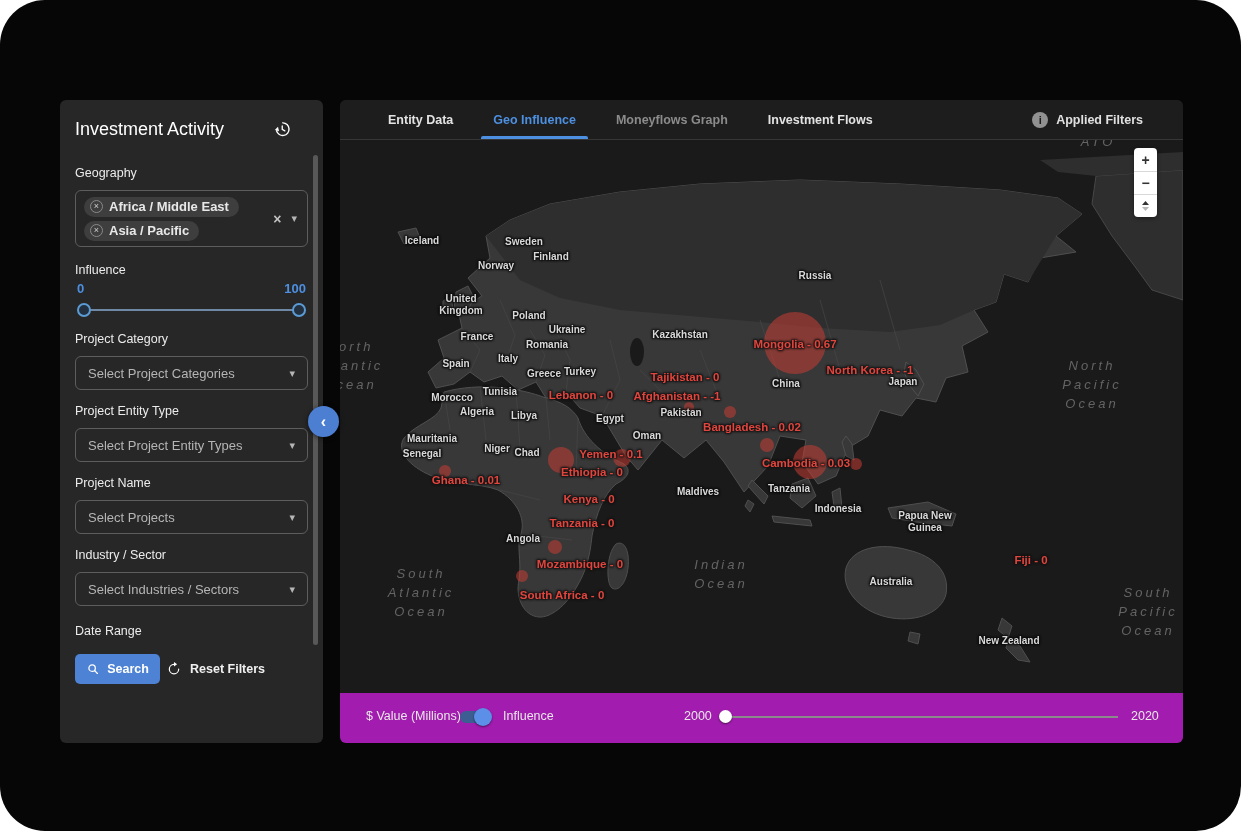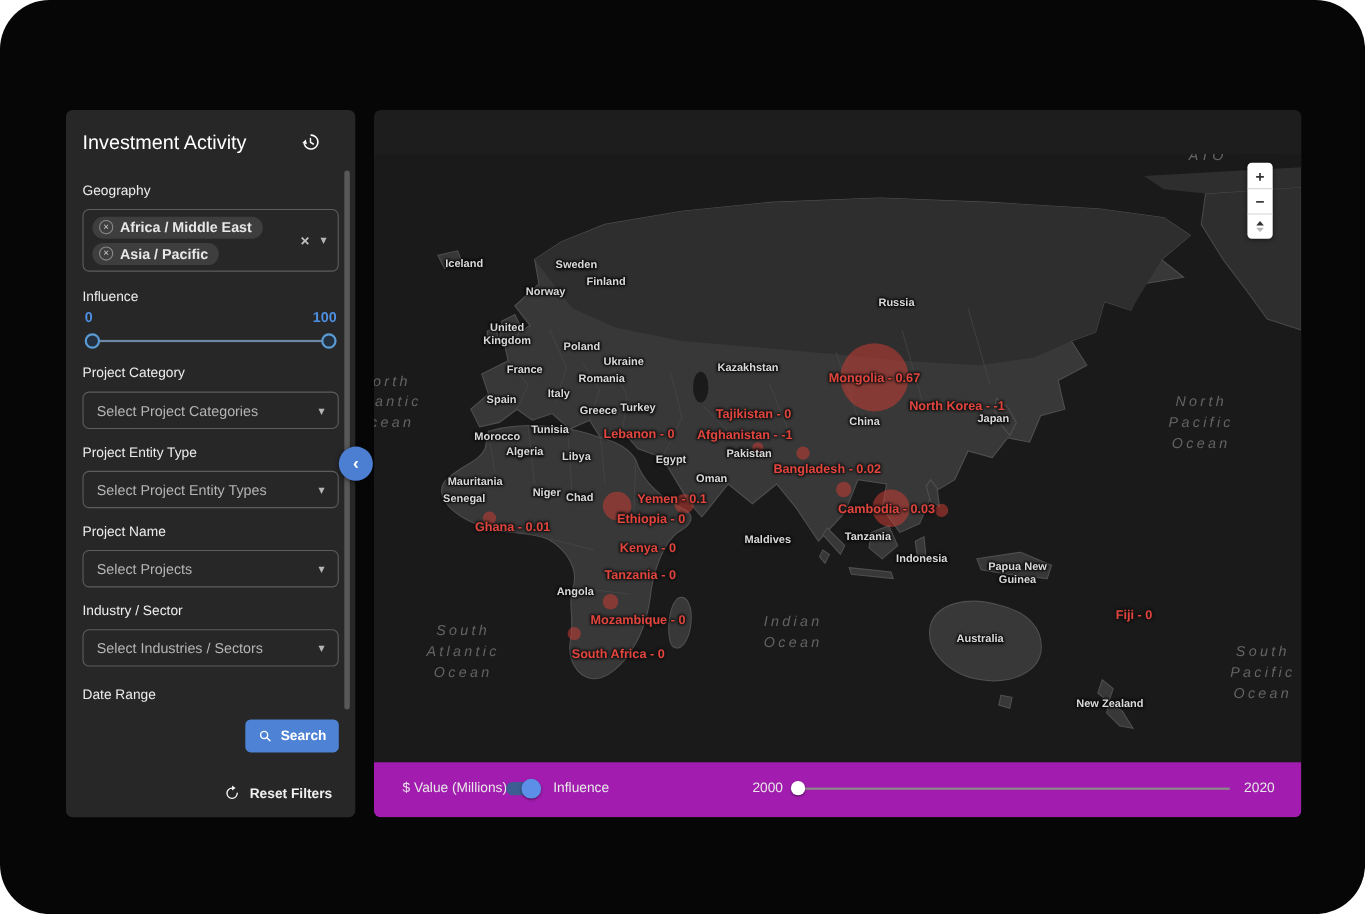--- a/index.html
+++ b/index.html
@@ -26,21 +26,21 @@
   .influence-values{display:flex;justify-content:space-between;font-size:13px;font-weight:700;color:#4d8fe0;margin:2px 2px 6px 2px;}
   .slider{position:relative;height:16px;margin:0 2px 10px 2px;}
   .slider-track{position:absolute;left:7px;right:7px;top:7px;height:2px;background:#6f88a5;}
   .slider-handle{position:absolute;top:1px;width:14px;height:14px;border:2px solid #5b9bd5;border-radius:50%;background:#22303f;cursor:pointer;}
   .slider-handle.left{left:0;}
   .slider-handle.right{right:0;}
   .field{margin-top:14px;}
   .select-box{height:34px;border:1px solid #5d5d5d;border-radius:6px;display:flex;align-items:center;justify-content:space-between;padding:0 12px;cursor:pointer;}
   .placeholder{font-size:13px;color:#b5b5b5;}
   .daterange-label{margin-top:18px;}
-  .actions-row{display:flex;align-items:flex-end;gap:28px;margin-top:16px;flex-direction:column;}
+  .actions-row{display:flex;align-items:center;margin-top:16px;}
   .search-btn{display:flex;align-items:center;justify-content:center;gap:7px;width:85px;height:30px;background:#4d82d4;border:none;border-radius:5px;color:#fff;font-size:12.5px;font-weight:700;cursor:pointer;}
   .reset-btn{display:flex;align-items:center;gap:8px;background:none;border:none;color:#f0f0f0;font-size:12.5px;font-weight:700;cursor:pointer;}
 
   
   .collapse-btn{position:absolute;left:308px;top:406px;width:31px;height:31px;border-radius:50%;background:#4c7fd2;color:#fff;display:flex;align-items:center;justify-content:center;font-size:16px;font-weight:700;cursor:pointer;box-shadow:0 1px 5px rgba(0,0,0,.6);z-index:5;}
 
   
   .main{position:absolute;left:340px;top:100px;width:843px;height:643px;background:#1d1d1d;border-radius:6px;overflow:hidden;}
   .tabbar{position:absolute;left:0;top:0;right:0;height:40px;display:flex;align-items:stretch;border-bottom:1px solid #363636;background:#1d1d1d;z-index:3;}
   .tabs{display:flex;margin-left:28px;}
@@ -175,20 +175,41 @@
       </div>
 
       <div class="side-scrollbar"></div>
     </aside>
 
     <div class="collapse-btn">
       <span>‹</span>
     </div>
 
     <section class="main">
+      <div class="tabbar">
+        <div class="tabs">
+            <div class="tab normal">
+              <span>Entity Data</span>
+            </div>
+            <div class="tab active">
+              <span>Geo Influence</span>
+              <div class="tab-underline"></div>
+            </div>
+            <div class="tab dimmed">
+              <span>Moneyflows Graph</span>
+            </div>
+            <div class="tab normal">
+              <span>Investment Flows</span>
+            </div>
+          </div>
+        <div class="applied">
+          <span class="info-icon">i</span>
+          <span class="applied-label">Applied Filters</span>
+        </div>
+      </div>
 
       <div class="map">
         <svg class="land" width="843" height="553" viewBox="0 0 843 553">
 
           <path fill="#383838" stroke="#4f4f4f" stroke-width="1" d="M96,248 L88,232 L104,218 L98,200 L122,188 L118,170 L142,156 L128,138 L150,118 L146,96 L170,80 L210,64 L280,52 L360,44 L460,40 L560,44 L660,50 L718,58 L742,74 L716,96 L736,112 L700,118 L688,142 L664,134 L656,162 L634,170 L648,192 L622,206 L628,232 L606,238 L596,262 L576,258 L562,276 L540,270 L528,296 L508,308 L496,336 L478,344 L462,322 L466,300 L440,296 L428,326 L404,352 L384,322 L366,300 L344,318 L322,300 L298,330 L286,316 L262,276 L240,268 L226,252 L206,258 L196,242 L178,250 L162,236 L144,242 L130,232 L114,244 Z"></path>
 
           <path fill="#2e2e2e" stroke="none" d="M146,96 L170,80 L210,64 L280,52 L360,44 L460,40 L560,44 L660,50 L718,58 L742,74 L716,96 L688,142 L664,134 L656,162 L634,170 L600,185 L550,192 L480,188 L420,182 L350,176 L280,170 L220,158 L180,140 Z"></path>
 
           <path fill="#2e2e2e" stroke="#474747" d="M756,36 L843,30 L843,160 L812,150 L796,128 L772,96 L752,64 Z"></path>
           <path fill="#2e2e2e" stroke="none" d="M700,20 L843,12 L843,30 L756,36 L718,32 Z"></path>

